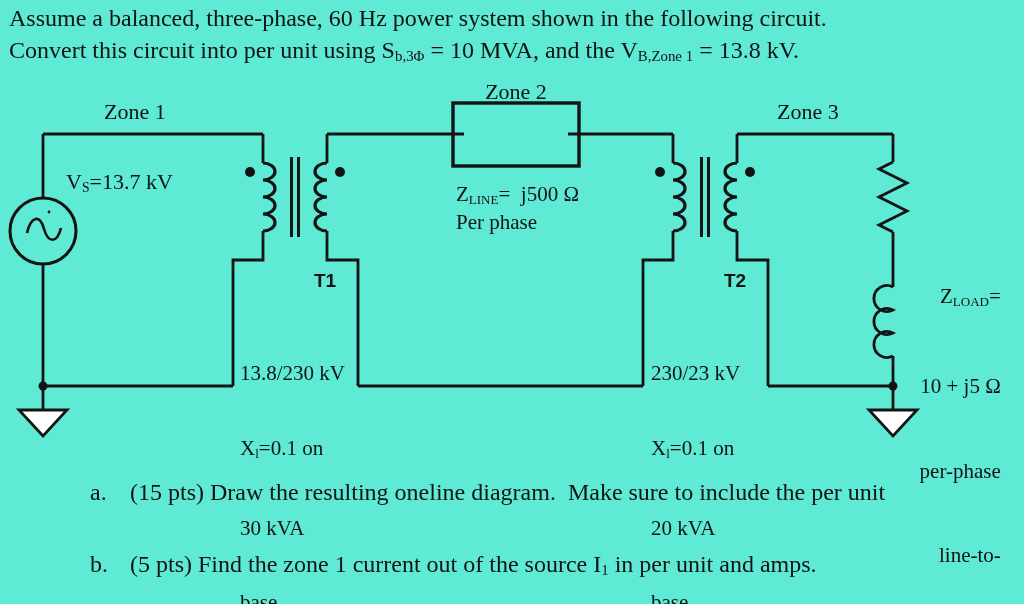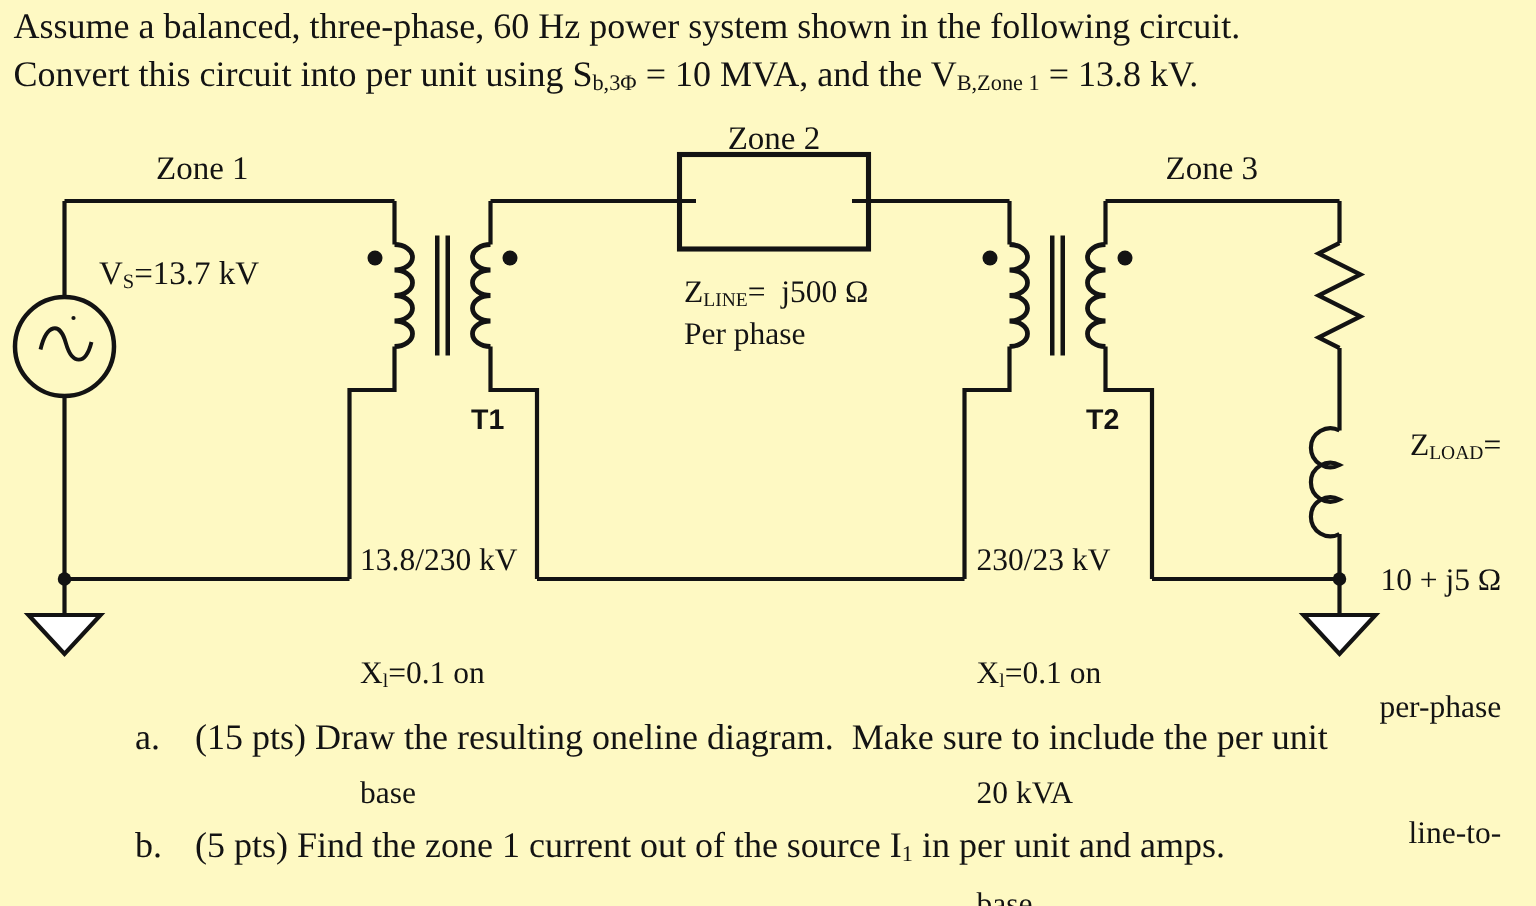--- a/index.html
+++ b/index.html
@@ -1,17 +1,17 @@
 <!DOCTYPE html>
 <html><head>
 <meta charset="utf-8">
 <style>
   html,body { margin:0; padding:0; background:#ffffff; }
   .page {
-    position:relative; width:1024px; height:604px; background:#fef9c3;
+    position:relative; width:1024px; height:604px; background:#5eead4;
     color:#131313; font-family:"Liberation Serif", serif; overflow:hidden;
   }
   .cir { position:absolute; left:0; top:0; }
   .ink { stroke:#131313; stroke-width:2.8; fill:none; stroke-linejoin:miter; }
   .lbl { position:absolute; white-space:pre; line-height:1.15; }
   .hdr { font-size:24px; }
   .q   { font-size:24px; }
   .zone { font-size:22px; }
   .small { font-size:21px; }
   .tname { font-family:"Liberation Sans", sans-serif; font-weight:bold; font-size:19px;margin-left:31px; }
@@ -100,20 +100,21 @@
 
   <div class="lbl zone" style="left:66px; top:169px;"><span>V</span><span class="sub">S</span><span>=13.7 kV</span></div>
 
   <div class="lbl small" style="left:456px; top:182px;text-align:right;"><span>Z</span><span class="sub">LINE</span><span>=  j500 Ω</span></div>
   <div class="lbl small" style="left:456px; top:210px;">Per phase</div>
 
   <div class="lbl tname" style="left:283px; top:270px;">T1</div>
   <div class="lbl small block t-ratings" style="left:240px; top:312px;">
     <div>13.8/230 kV</div>
     <div><span>X</span><span class="sub">l</span><span>=0.1 on</span></div>
+    <div>30 kVA</div>
     <div>base</div>
   </div>
 
   <div class="lbl tname" style="left:693px; top:270px;">T2</div>
   <div class="lbl small block t-ratings" style="left:651px; top:312px;">
     <div>230/23 kV</div>
     <div><span>X</span><span class="sub">l</span><span>=0.1 on</span></div>
     <div>20 kVA</div>
     <div>base</div>
   </div>

